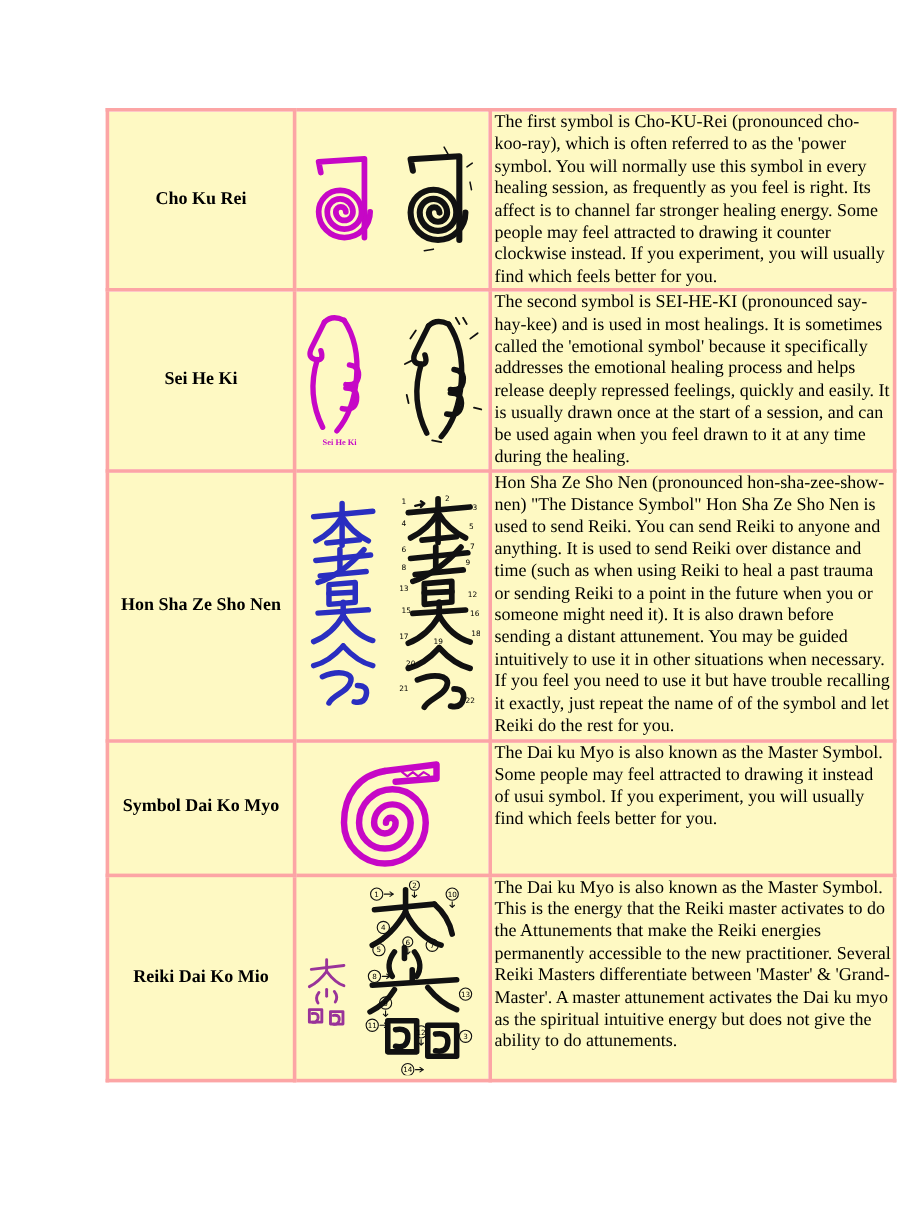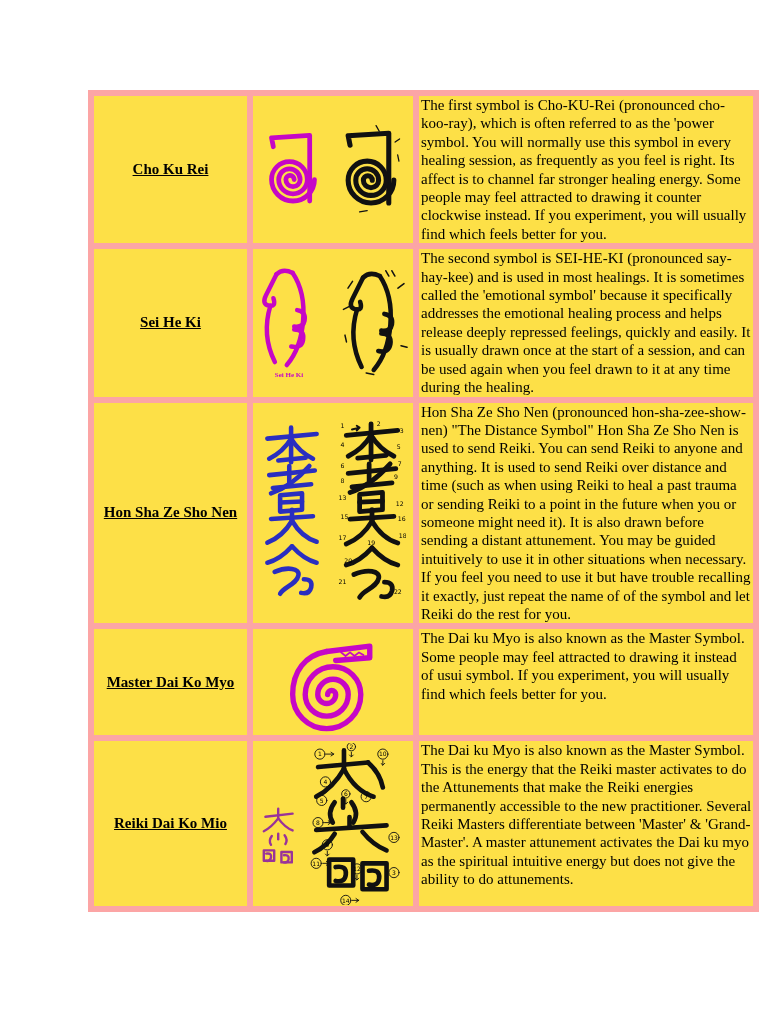--- a/index.html
+++ b/index.html
@@ -4,24 +4,24 @@
 <style>
   html,body{margin:0;padding:0;}
   body{
     width:768px;height:1024px;background:#fff;position:relative;
     font-family:"Liberation Serif", serif;color:#000;overflow:hidden;
   }
   .doc-table{
     position:absolute;left:88px;top:90px;
     border-collapse:collapse;table-layout:fixed;
   }
-  .doc-table td{border:6px solid #fca5a5;background:#fde047;overflow:hidden;}
+  .doc-table td{border:3px solid #fca5a5;background:#fef9c3;overflow:hidden;}
   .name-cell{
     width:91px;text-align:center;vertical-align:middle;
-    font-weight:bold;font-size:15px;line-height:1.3;padding:0 2px;text-decoration:underline;
+    font-weight:bold;font-size:15px;line-height:1.3;padding:0 2px;
   }
   .img-cell{width:153px;text-align:center;vertical-align:middle;padding:0;}
   .desc-cell{
     width:331px;vertical-align:top;font-size:15px;line-height:18.4px;
     padding:0 1px 0 2px;letter-spacing:0px;
   }
   .r0{height:150px}.r1{height:145px}.r2{height:225px}.r3{height:112px}.r4{height:171px}
   .sym-wrap{display:flex;justify-content:center;align-items:center;gap:14px;}
   .sym-col{display:flex;flex-direction:column;align-items:center;}
   svg{display:block;}
@@ -179,21 +179,21 @@
             <text x="58" y="182">22</text>
           </g>
           <path class="stroke-black" stroke-width="2" d="M 14 10 l 8 -2 l -3 -2 M 22 8 l -3 3"></path>
         </svg>
       </div>
     </td>
     <td class="desc-cell">Hon Sha Ze Sho Nen (pronounced hon-sha-zee-show-nen) "The Distance Symbol" Hon Sha Ze Sho Nen is used to send Reiki. You can send Reiki to anyone and anything. It is used to send Reiki over distance and time (such as when using Reiki to heal a past trauma or sending Reiki to a point in the future when you or someone might need it). It is also drawn before sending a distant attunement. You may be guided intuitively to use it in other situations when necessary. If you feel you need to use it but have trouble recalling it exactly, just repeat the name of of the symbol and let Reiki do the rest for you.</td>
   </tr>
 
   <tr class="r3">
-    <td class="img-cell name-cell">Master Dai Ko Myo</td>
+    <td class="img-cell name-cell">Symbol Dai Ko Myo</td>
     <td class="img-cell">
       <div class="sym-wrap">
         <svg class="sym" width="118" height="104" viewBox="0 0 130 116">
           <g class="stroke-magenta" stroke-width="6">
             <path d="M 58 24 L 106 18 L 106 31 L 68 34"></path>
             <path d="M 58 24 C 34 28 20 46 20 72 A 38 38 0 1 0 96 72 A 31 31 0 1 0 34 72 A 24 24 0 1 0 82 72 A 17 17 0 1 0 48 72 A 10 10 0 1 0 68 72 A 4.5 4.5 0 1 0 59 72"></path>
           </g>
           <path class="stroke-magenta" stroke-width="2" d="M 74 25 l 5 4 5 -4 5 4 5 -4 5 3"></path>
         </svg>
       </div>

